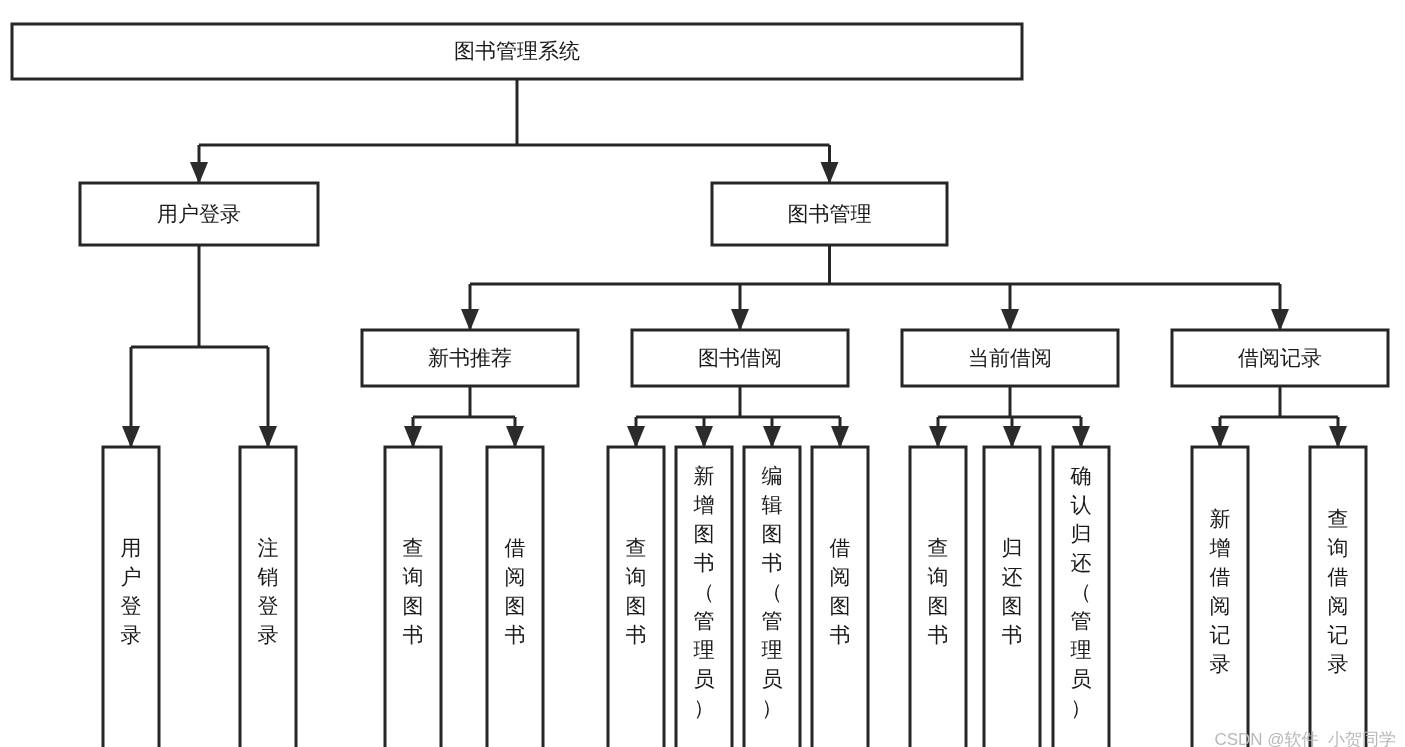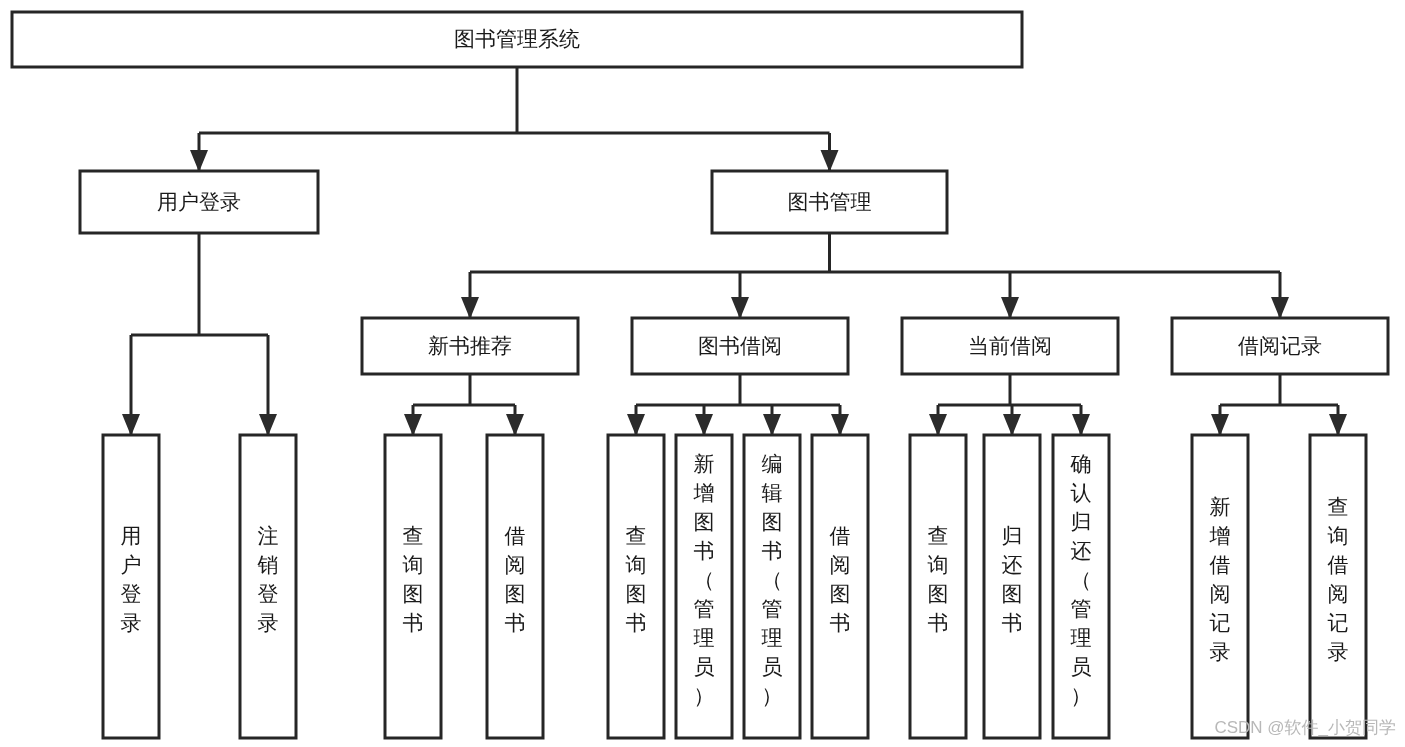--- a/index.html
+++ b/index.html
@@ -10,21 +10,21 @@
   body {
     width: 1405px;
     height: 747px;
     font-family: "Liberation Sans", "DejaVu Sans", sans-serif;
     overflow: hidden;
     position: relative;
   }
   #diagram-root {
     position: absolute;
     left: 0;
-    top: 0;
+    top: 12px;
     width: 1405px;
     height: 607px;
   }
   svg.flowchart {
     display: block;
     width: 1405px;
     height: 747px;
   }
   .node-box {
     fill: #ffffff;

